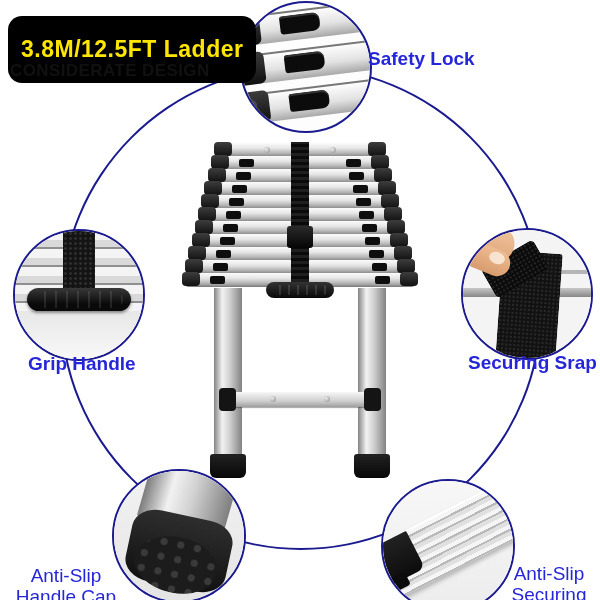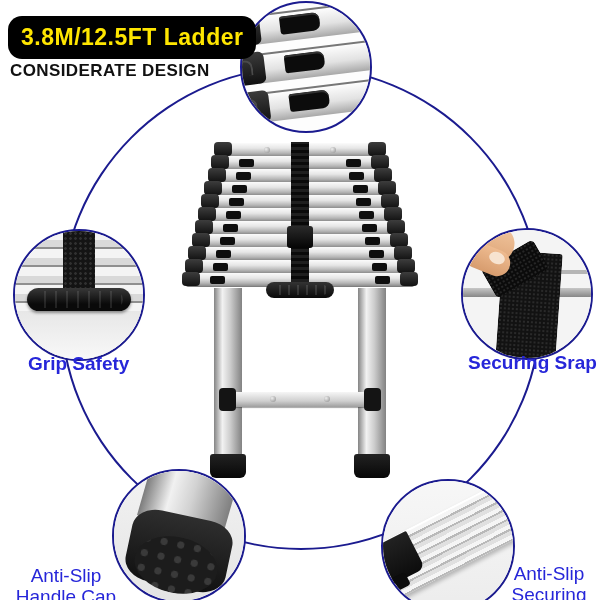--- a/index.html
+++ b/index.html
@@ -5,21 +5,21 @@
   html,body{margin:0;padding:0;background:#fff;}
   .canvas{position:relative;width:600px;height:600px;background:var(--page-bg,#fff);
           font-family:"Liberation Sans", sans-serif;overflow:hidden;}
 
   
   .big-circle{position:absolute;left:60px;top:66px;width:478px;height:480px;
               border:2px solid var(--circle-outline,#1b1b8f);border-radius:50%;z-index:1;}
 
   
   .badge{position:absolute;left:8px;top:16px;background:var(--badge-bg,#000);color:var(--badge-text,#ffe600);
-         font-size:23px;font-weight:bold;padding:8px 13px;border-radius:14px;z-index:6;letter-spacing:.5px;}
+         font-size:23px;font-weight:bold;padding:20px 13px;border-radius:14px;z-index:6;letter-spacing:.5px;}
   .subtitle{position:absolute;left:10px;top:61px;color:#111;font-size:17px;font-weight:bold;
             letter-spacing:.4px;z-index:6;}
 
   
   .lbl{position:absolute;color:var(--label-blue,#2626d9);font-weight:bold;font-size:19px;z-index:6;white-space:nowrap;}
   .lbl2{position:absolute;color:var(--label-blue,#2626d9);font-weight:normal;font-size:19px;z-index:6;
         text-align:center;line-height:21px;margin-top:16px;}
   .lbl-lock{left:368px;top:48px;}
   .lbl-grip{left:28px;top:353px;}
   .lbl-strap{left:468px;top:352px;}
@@ -226,29 +226,30 @@
           <div class="cap"></div>
           <div class="latch"></div>
       </div>
       <div class="lockrow">
         <div class="bar"></div>
           <div class="cap"></div>
           <div class="latch"></div>
       </div>
     </div>
   </div>
+  <div class="lbl lbl-lock">Safety Lock</div>
 
   <div class="inset inset-grip">
     <div class="gripscene">
       <div class="gripstrap"></div>
       <div class="gripshadow"></div>
       <div class="griphandle"></div>
     </div>
   </div>
-  <div class="lbl lbl-grip">Grip Safety</div>
+  <div class="lbl lbl-grip">Grip Handle</div>
 
   <div class="inset inset-strap">
     <div class="strapscene">
       <div class="straptube2"></div>
       <div class="straptube"></div>
       <div class="strapbody"></div>
       <div class="strapflap"></div>
       <div class="finger"></div>
       <div class="thumb"></div>
       <div class="nail"></div>

